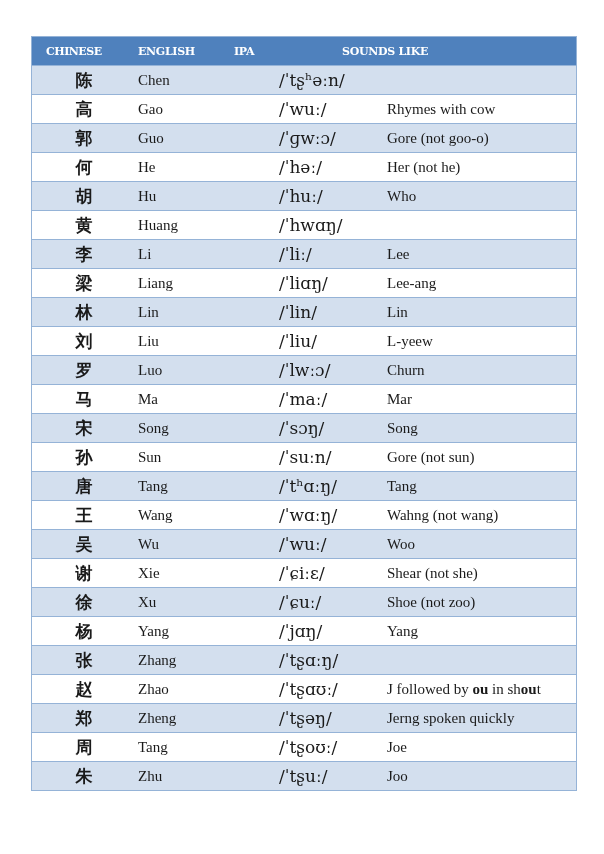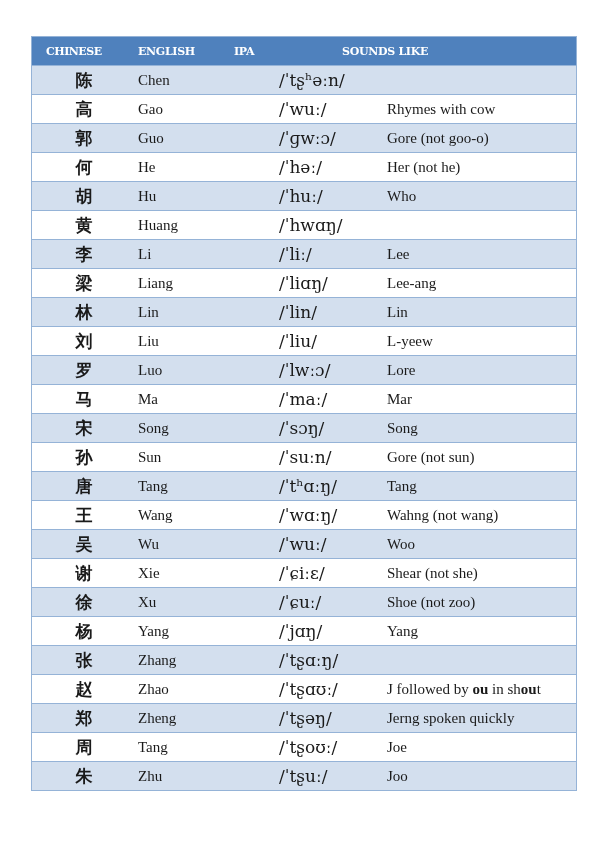--- a/index.html
+++ b/index.html
@@ -92,21 +92,21 @@
       <div class="row even">
         <div class="cell c0 han">刘</div>
         <div class="cell c1 body-text">Liu</div>
         <div class="cell c2 ipa">/ˈliu/</div>
         <div class="cell c3 body-text">L-yeew</div>
       </div>
       <div class="row odd">
         <div class="cell c0 han">罗</div>
         <div class="cell c1 body-text">Luo</div>
         <div class="cell c2 ipa">/ˈlwːɔ/</div>
-        <div class="cell c3 body-text">Lore</div>
+        <div class="cell c3 body-text">Churn</div>
       </div>
       <div class="row even">
         <div class="cell c0 han">马</div>
         <div class="cell c1 body-text">Ma</div>
         <div class="cell c2 ipa">/ˈmaː/</div>
         <div class="cell c3 body-text">Mar</div>
       </div>
       <div class="row odd">
         <div class="cell c0 han">宋</div>
         <div class="cell c1 body-text">Song</div>

